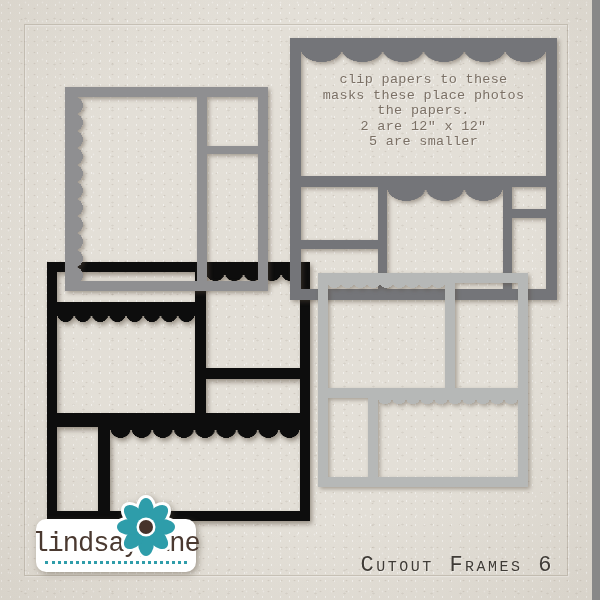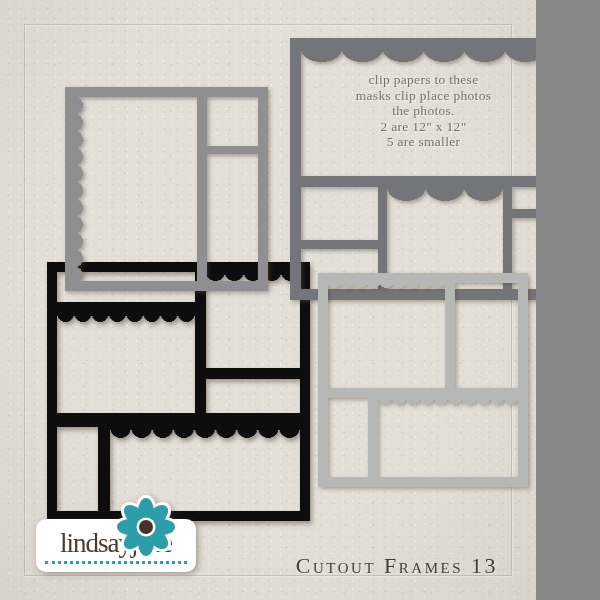--- a/index.html
+++ b/index.html
@@ -1,26 +1,26 @@
 <!DOCTYPE html>
 <html><head>
 <meta charset="utf-8">
 <style>
   html,body{margin:0;padding:0;background:#888;}
   .stage{
-    position:relative;width:536px;height:600px;overflow:hidden;
+    position:relative;width:592px;height:600px;overflow:hidden;
     background-color:#e3dfd7;
     background-image:
       radial-gradient(rgba(140,128,108,0.20) 0.6px, rgba(0,0,0,0) 1.2px),
       radial-gradient(rgba(255,255,255,0.60) 0.5px, rgba(0,0,0,0) 1.0px),
       radial-gradient(rgba(125,112,94,0.13) 0.8px, rgba(0,0,0,0) 1.5px),
       radial-gradient(rgba(255,255,255,0.35) 0.6px, rgba(0,0,0,0) 1.1px);
     background-size:13px 11px, 9px 8px, 29px 23px, 17px 19px;
     background-position:2px 3px, 6px 1px, 11px 7px, 0 12px;
-    font-family:Liberation Serif, serif;
+    font-family:Liberation Mono, monospace;
   }
   .emboss{
     position:absolute;left:24px;top:24px;right:24px;bottom:24px;
     border:1px solid rgba(105,92,75,0.22);
     box-shadow:inset 1px 1px 2px rgba(255,255,255,0.45), 1px 1px 1px rgba(255,255,255,0.35);
     pointer-events:none;
   }
   .vignette{
     position:absolute;inset:0;pointer-events:none;
     background:radial-gradient(ellipse at 50% 45%, rgba(0,0,0,0) 55%, rgba(118,104,84,0.10) 100%);
@@ -113,22 +113,22 @@
     <i class="bar bar-b" style="left:290px;top:240px;width:97px;height:9px"></i>
     <i class="bar bar-b" style="left:503px;top:176px;width:9px;height:124px"></i>
     <i class="bar bar-b" style="left:503px;top:209px;width:54px;height:9px"></i>
     <i class="sc scB1" style="left:301px;top:49px;width:245px;height:13px"></i>
     <i class="sc scB2" style="left:387px;top:187px;width:116px;height:14px"></i>
   </div>
 
   <div id="noteLayer" class="frame">
     <div class="note">
       <span>clip papers to these</span>
-      <span>masks clip place photos</span>
-      <span>the photos.</span>
+      <span>masks these place photos</span>
+      <span>the papers.</span>
       <span>2 are 12" x 12"</span>
       <span>5 are smaller</span>
     </div>
   </div>
 
   <div class="frame" id="frameA">
     <i class="bar bar-a" style="left:65px;top:87px;width:203px;height:10px"></i>
     <i class="bar bar-a" style="left:65px;top:281px;width:203px;height:10px"></i>
     <i class="bar bar-a" style="left:65px;top:87px;width:10px;height:204px"></i>
     <i class="bar bar-a" style="left:258px;top:87px;width:10px;height:204px"></i>
@@ -173,16 +173,16 @@
         <ellipse cx="32" cy="17.5" rx="8" ry="13.5" transform="rotate(180 32 33)"></ellipse>
         <ellipse cx="32" cy="17.5" rx="8" ry="13.5" transform="rotate(225 32 33)"></ellipse>
         <ellipse cx="32" cy="17.5" rx="8" ry="13.5" transform="rotate(270 32 33)"></ellipse>
         <ellipse cx="32" cy="17.5" rx="8" ry="13.5" transform="rotate(315 32 33)"></ellipse>
       </g>
       <circle cx="32" cy="33" r="9.5" fill="#ffffff"></circle>
       <circle cx="32" cy="33" r="7" fill="#47332b"></circle>
     </svg>
   </div>
 
-  <div class="title">Cutout Frames 13</div>
+  <div class="title">Cutout Frames 6</div>
 
   <div class="vignette"></div>
 </div>
 
 </body></html>

